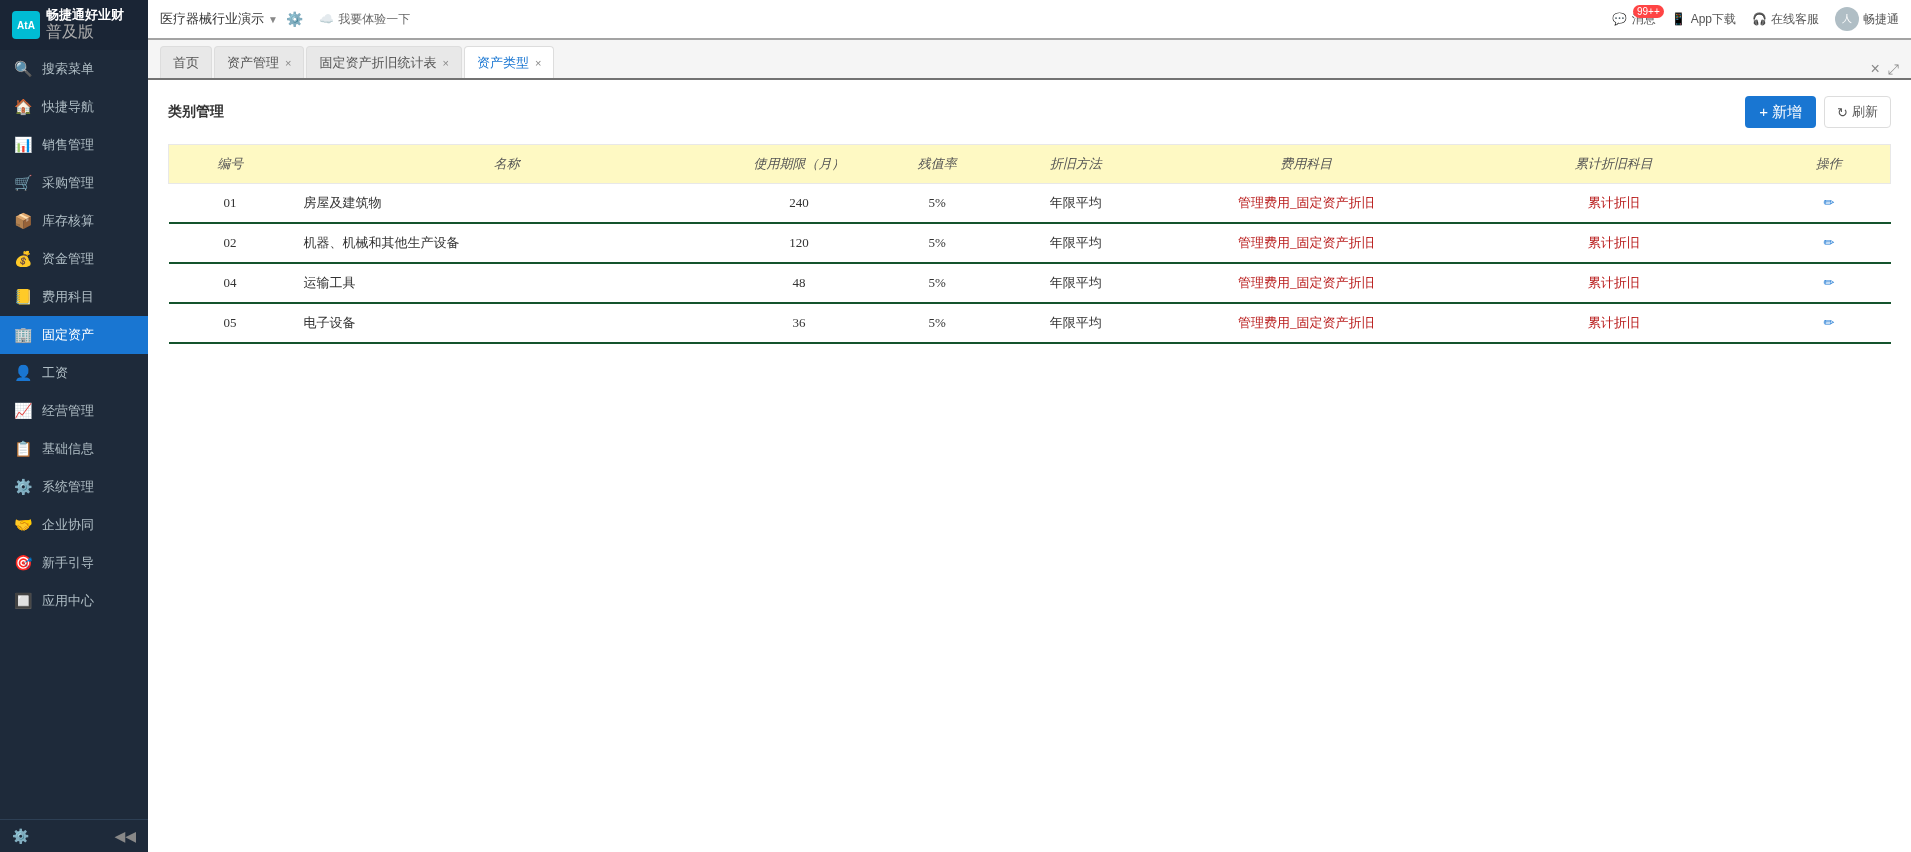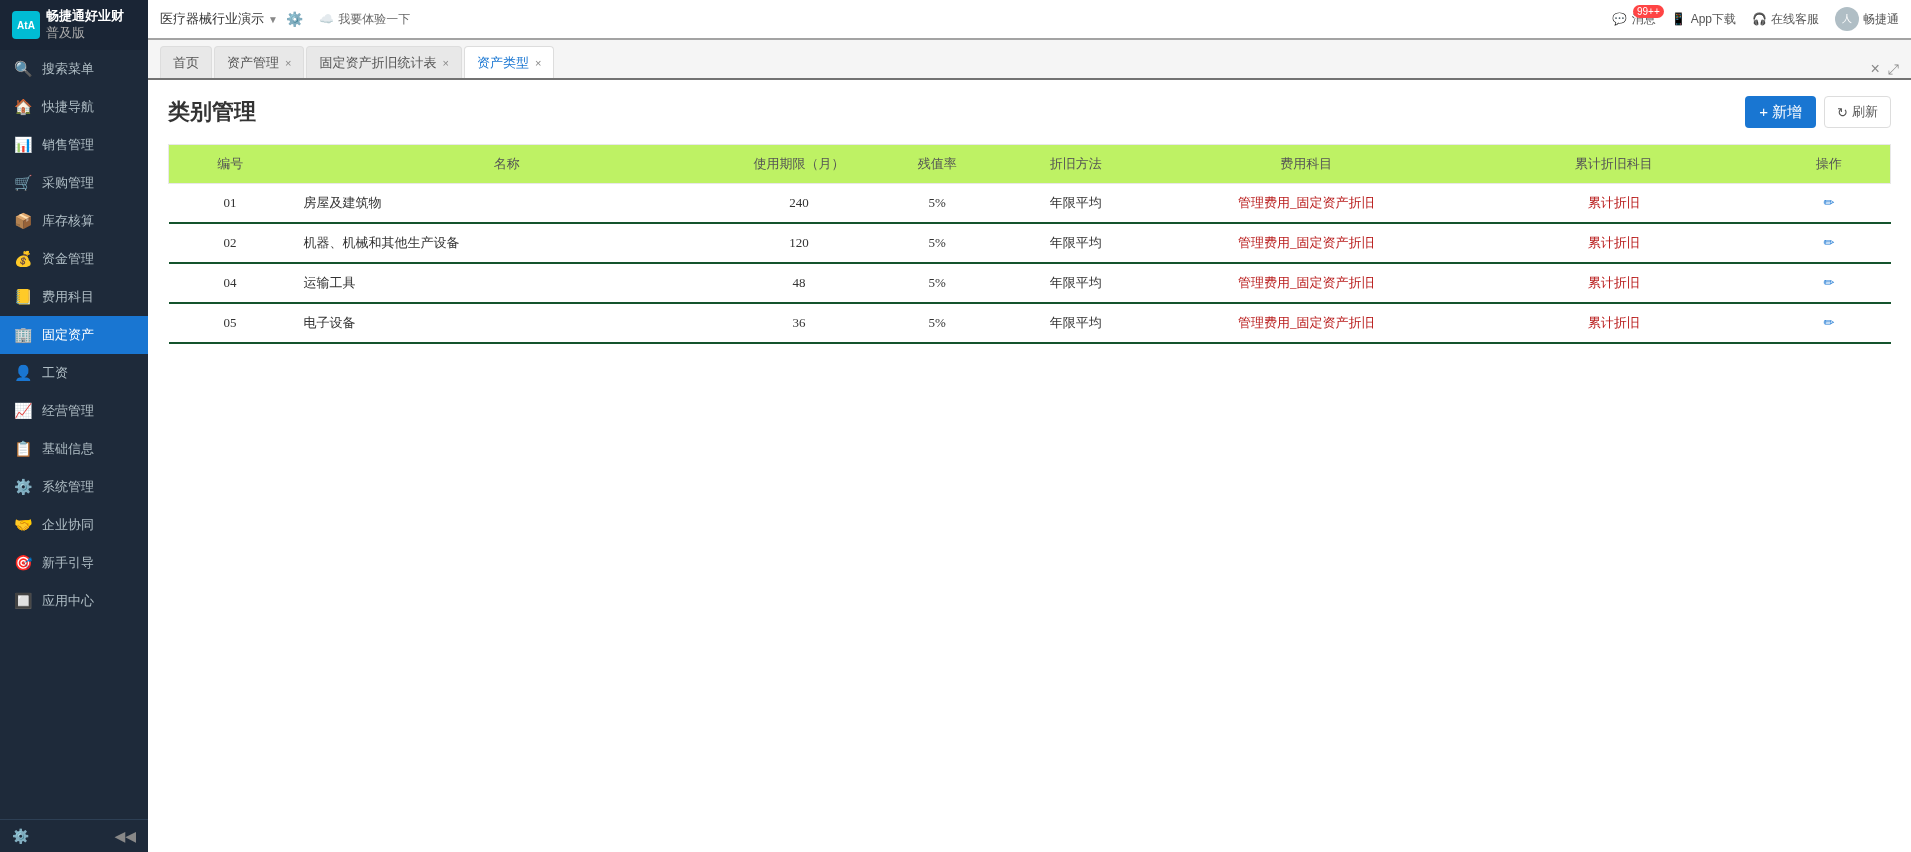--- a/index.html
+++ b/index.html
@@ -26,21 +26,21 @@
       height: 50px;
     }
     .sidebar-logo .logo-icon {
       width: 28px; height: 28px;
       background: #00bcd4;
       border-radius: 4px;
       display: flex; align-items: center; justify-content: center;
       font-size: 10px; color: #fff; font-weight: bold; text-align: center;
     }
     .sidebar-logo .logo-text { line-height: 1.2; }
-    .sidebar-logo .logo-sub { font-size: 13px; color: #aaa; font-weight: normal; }
+    .sidebar-logo .logo-sub { font-size: 16px; color: #aaa; font-weight: normal; }
     .sidebar-nav { flex: 1; overflow-y: auto; }
     .sidebar-nav::-webkit-scrollbar { width: 4px; }
     .sidebar-nav::-webkit-scrollbar-thumb { background: #3d5068; }
     .nav-item {
       display: flex; align-items: center; gap: 8px;
       padding: 10px 14px; color: #b0bec5; cursor: pointer;
       font-size: 13px; transition: background 0.2s;
     }
     .nav-item.active { background: #1976d2; color: #fff; }
     .nav-item .nav-icon { font-size: 15px; width: 20px; text-align: center; }
@@ -91,34 +91,34 @@
     .tab.active { background: #fff; color: #1976d2; border-color: #ddd; font-weight: 500; }
     .tab .close { font-size: 11px; color: #888; cursor: pointer; }
     .tab-window-controls { margin-left: auto; display: flex; align-items: center; gap: 8px; color: #888; }
     .tab-window-controls span { cursor: pointer; font-size: 14px; }
 
     
     .content { flex: 1; background: #fff; overflow: auto; padding: 16px 20px; }
 
     
     .page-header { display: flex; align-items: center; justify-content: space-between; margin-bottom: 16px; }
-    .page-title { font-size: 22px; font-weight: bold; color: #333; }
+    .page-title { font-size: 14px; font-weight: bold; color: #333; }
     .page-actions { display: flex; gap: 8px; }
     .btn-new {
       background: #1976d2; color: #fff; border: none; border-radius: 4px;
       padding: 6px 14px; cursor: pointer; font-size: 15px; display: flex; align-items: center; gap: 4px;
     }
     .btn-refresh {
       background: #fff; color: #555; border: 1px solid #ddd; border-radius: 4px;
       padding: 6px 12px; cursor: pointer; font-size: 13px; display: flex; align-items: center; gap: 4px;
     }
 
     
     .data-table { width: 100%; border-collapse: collapse; font-size: 13px; }
-    .data-table thead tr { background: #bef264; }
+    .data-table thead tr { background: #fef9c3; font-style: italic; }
     .data-table th {
       padding: 10px 12px; text-align: center; color: #555; font-weight: 500;
       border-bottom: 1px solid #e8e8e8; border-top: 1px solid #e8e8e8;
     }
     .data-table th:first-child { border-left: 1px solid #e8e8e8; }
     .data-table th:last-child { border-right: 1px solid #e8e8e8; }
     .data-table td {
       padding: 10px 12px; text-align: center; color: #333;
       border-bottom: 2px solid #14532d;
       font-family: Liberation Serif, serif;

